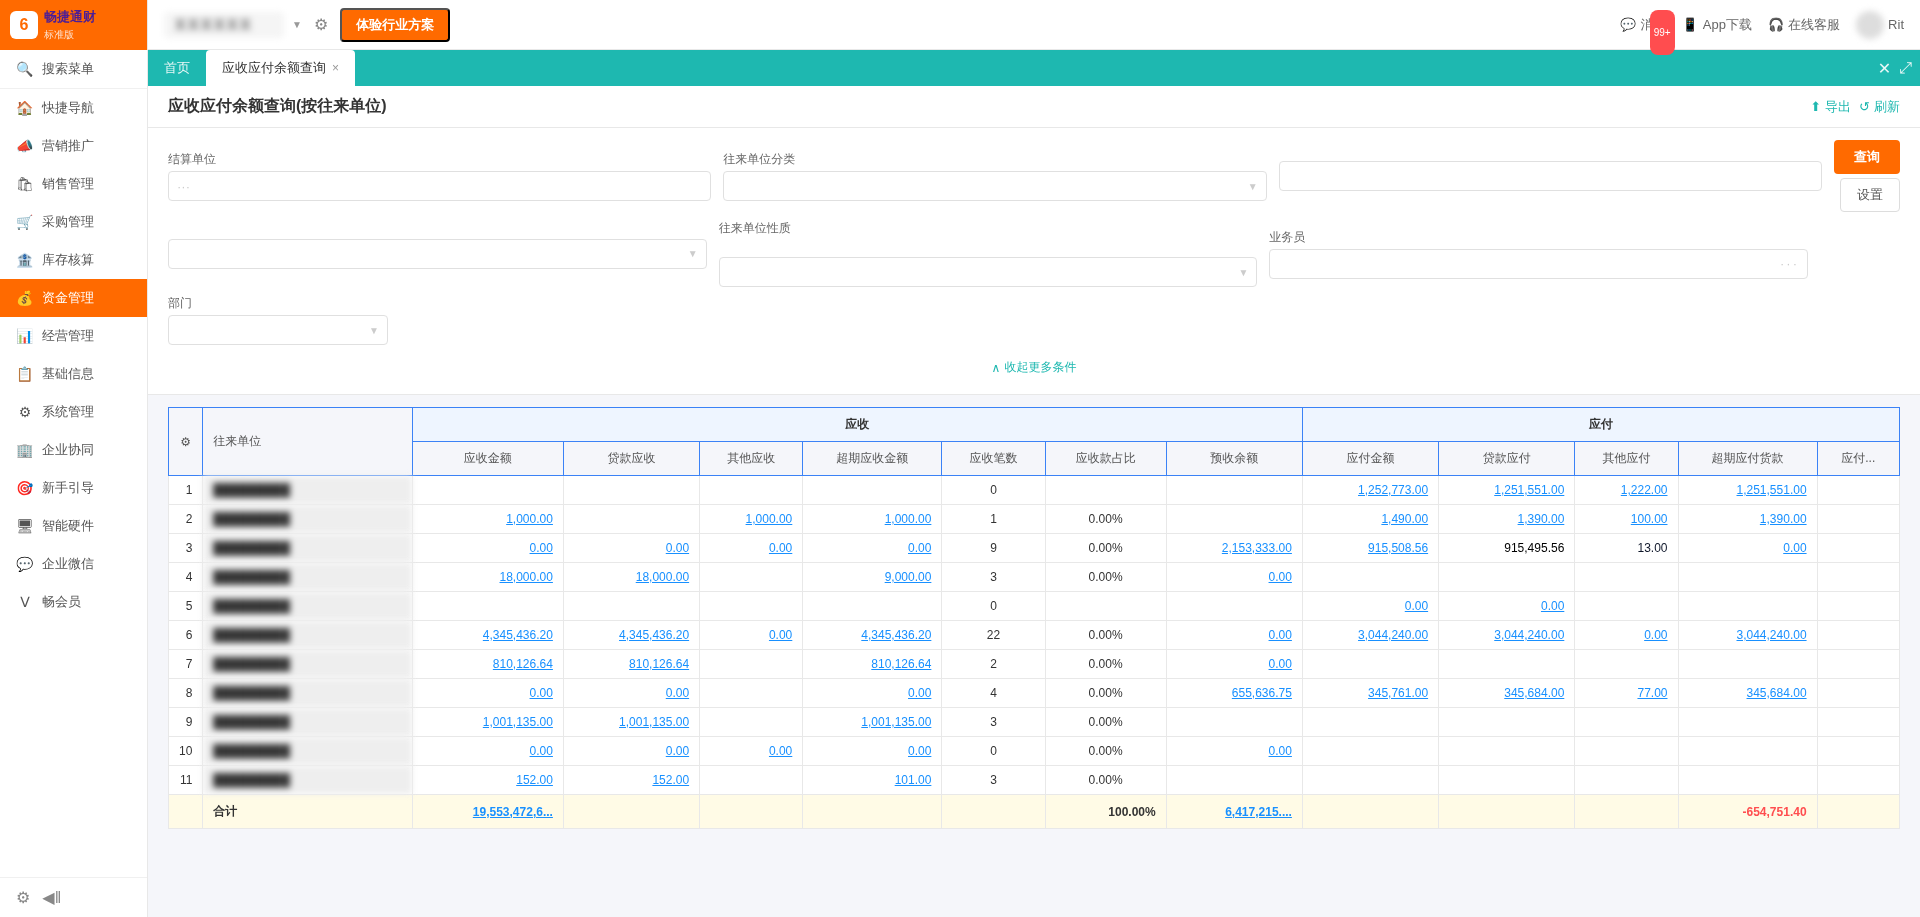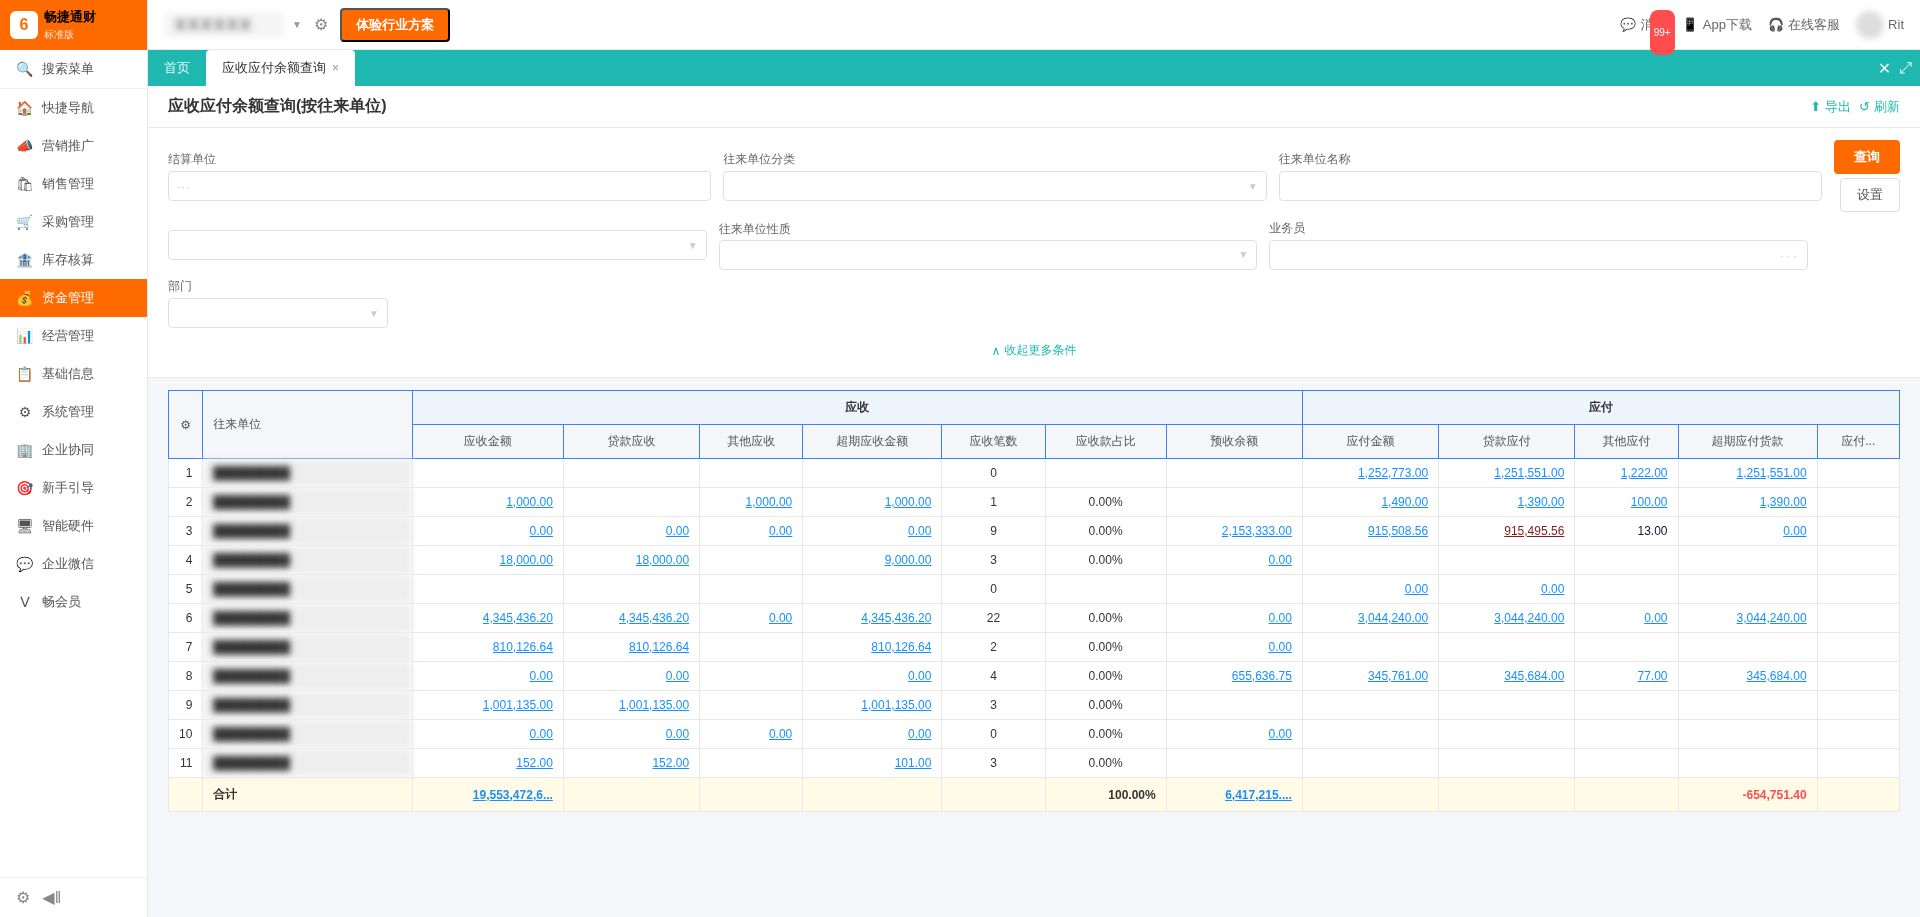--- a/index.html
+++ b/index.html
@@ -10,21 +10,21 @@
       position: fixed; left: 0; top: 0; width: 148px; height: 100%; background: #fff;
       border-right: 1px solid #e8e8e8; display: flex; flex-direction: column; z-index: 100;
     }
     .sidebar-logo {
       height: 50px; background: #ff6a00; display: flex; align-items: center; padding: 0 10px; gap: 6px;
     }
     .sidebar-logo .logo-icon {
       width: 28px; height: 28px; background: #fff; border-radius: 6px;
       display: flex; align-items: center; justify-content: center; font-size: 16px; font-weight: bold; color: #ff6a00;
     }
-    .sidebar-logo .logo-text { color: #000000; font-size: 13px; font-weight: bold; }
+    .sidebar-logo .logo-text { color: #4c1d95; font-size: 13px; font-weight: bold; }
     .sidebar-logo .version-badge { color: rgba(255,255,255,0.8); font-size: 10px; margin-top: 2px; }
     .sidebar-search {
       padding: 8px 12px; border-bottom: 1px solid #f0f0f0;
       display: flex; align-items: center; gap: 6px; color: #666; cursor: pointer;
     }
     .sidebar-nav { flex: 1; overflow-y: auto; }
     .nav-item {
       display: flex; align-items: center; gap: 8px; padding: 10px 16px;
       cursor: pointer; color: #555; transition: all 0.2s;
     }
@@ -297,39 +297,38 @@
             </div>
           </div>
           <div class="filter-field">
             <div style="font-size:12px; color:#666; margin-bottom:3px;">往来单位分类</div>
             <div class="filter-field-input">
               <span></span>
               <span class="arrow">▼</span>
             </div>
           </div>
           <div class="filter-field">
-            <div style="font-size:12px; color:#666; margin-bottom:3px;">往来单位名称</div>
             <div class="filter-field-input">
               <span></span>
             </div>
           </div>
           <div style="display:flex; flex-direction:column; gap:4px; align-items:flex-end;">
             <button class="query-btn">查询</button>
             <button class="settings-btn">设置</button>
           </div>
         </div>
         <div style="display:flex; gap:12px; align-items:center;">
           <div class="filter-field">
             <div class="filter-field-input">
               <span></span>
               <span class="arrow">▼</span>
             </div>
           </div>
           <div class="filter-field">
-            <div style="font-size:12px; color:#666; margin-bottom:2px;">往来单位性质</div>
+            <div style="font-size:12px; color:#666; margin-bottom:20px;">往来单位性质</div>
             <div class="filter-field-input">
               <span></span>
               <span class="arrow">▼</span>
             </div>
           </div>
           <div class="filter-field">
             <div style="font-size:12px; color:#666; margin-bottom:3px;">业务员</div>
             <div class="filter-field-input">
               <span></span>
               <span class="dots">···</span>
@@ -415,21 +414,21 @@
             <td class="row-num">3</td>
             <td class="left blurred" style="min-width: 120px; background: rgb(238, 238, 238);">█████████</td>
             <td style="color: rgb(24, 144, 255); text-decoration: underline; cursor: pointer;">0.00</td>
             <td style="color: rgb(24, 144, 255); text-decoration: underline; cursor: pointer;">0.00</td>
             <td style="color: rgb(24, 144, 255); text-decoration: underline; cursor: pointer;">0.00</td>
             <td style="color: rgb(24, 144, 255); text-decoration: underline; cursor: pointer;">0.00</td>
             <td class="center">9</td>
             <td class="center">0.00%</td>
             <td style="color: rgb(24, 144, 255); text-decoration: underline; cursor: pointer;">2,153,333.00</td>
             <td style="color: rgb(24, 144, 255); text-decoration: underline; cursor: pointer;">915,508.56</td>
-            <td style="color: #7f1d1d; text-decoration: underline; cursor: pointer;">915,495.56</td>
+            <td style="color: #000000; cursor: pointer;">915,495.56</td>
             <td style="color: #0f172a; cursor: pointer;">13.00</td>
             <td style="color: rgb(24, 144, 255); text-decoration: underline; cursor: pointer;">0.00</td>
             <td></td>
           </tr>
           <tr>
             <td class="row-num">4</td>
             <td class="left blurred" style="min-width: 120px; background: rgb(238, 238, 238);">█████████</td>
             <td style="color: rgb(24, 144, 255); text-decoration: underline; cursor: pointer;">18,000.00</td>
             <td style="color: rgb(24, 144, 255); text-decoration: underline; cursor: pointer;">18,000.00</td>
             <td></td>

